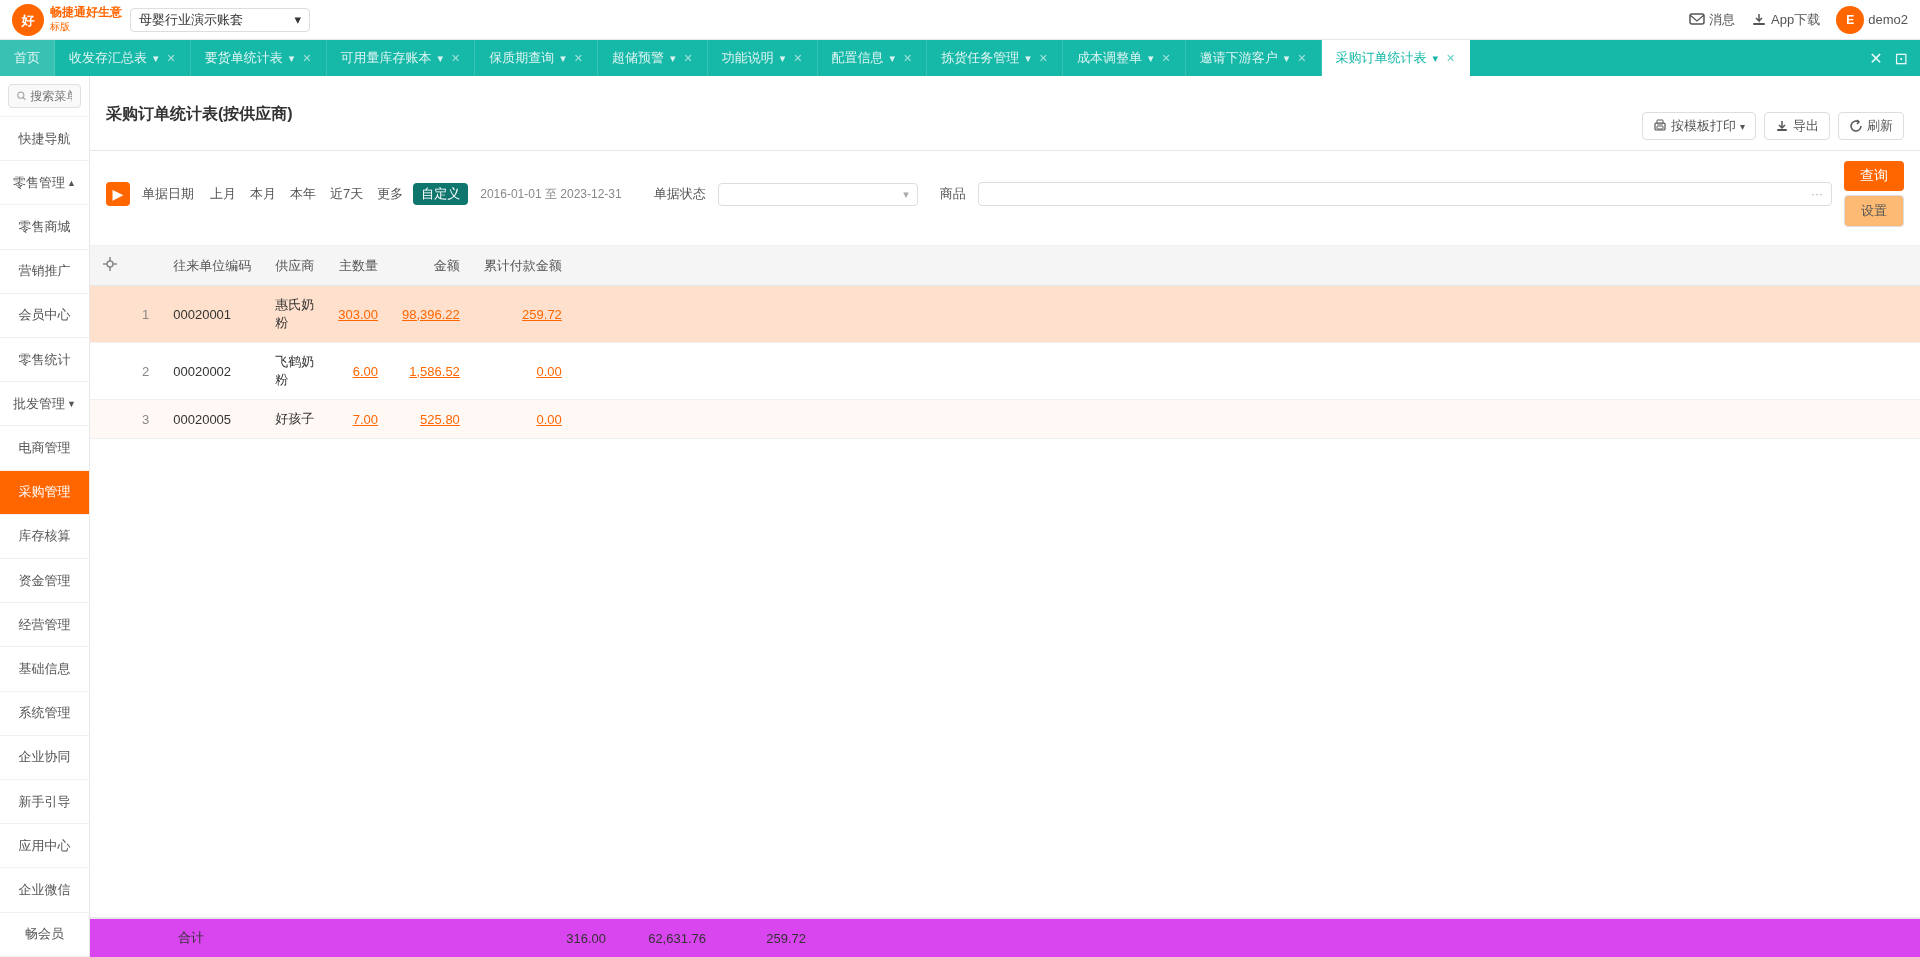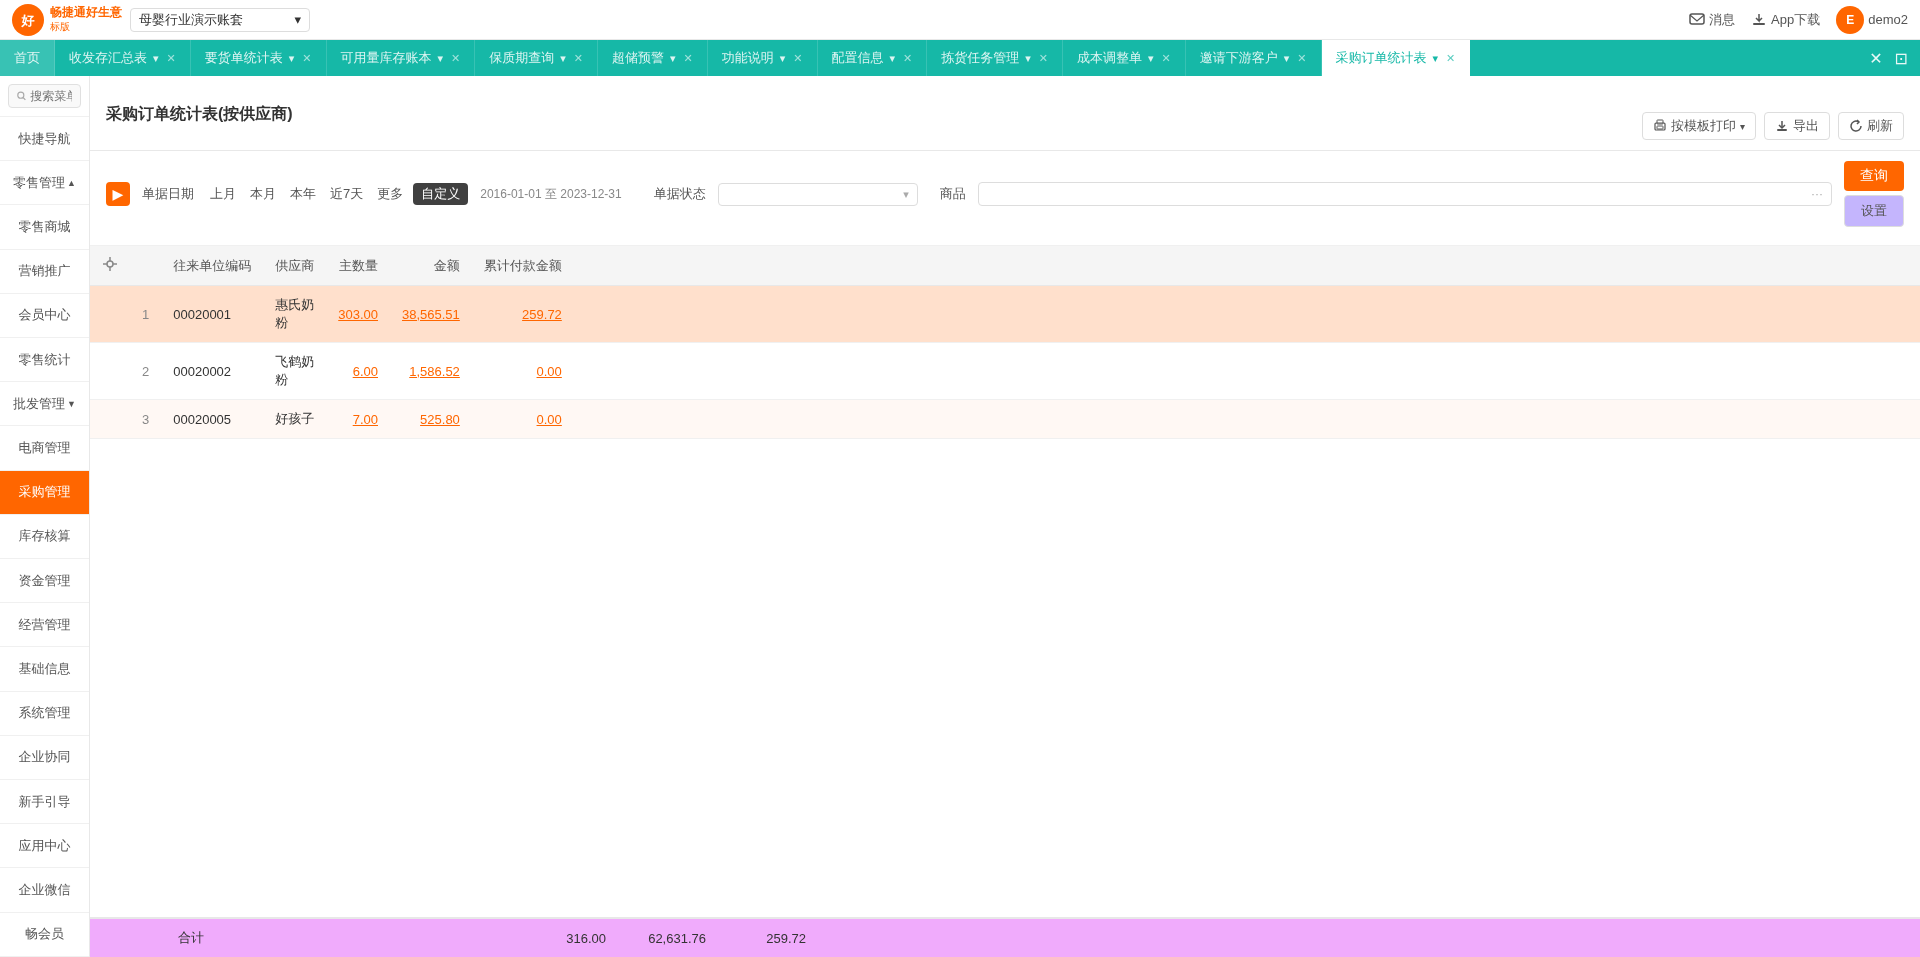--- a/index.html
+++ b/index.html
@@ -275,21 +275,21 @@
       align-items: center;
       gap: 6px;
     }
     .date-shortcut {
       color: #555;
       cursor: pointer;
       font-size: 13px;
       padding: 2px 4px;
     }
     .date-shortcut.custom {
-      background: #404040;
+      background: #0f766e;
       color: white;
       border-radius: 4px;
       padding: 2px 8px;
     }
     .date-range {
       color: #888;
       font-size: 12px;
     }
     .filter-select {
       border: 1px solid #ddd;
@@ -308,21 +308,21 @@
       background: #f60;
       color: white;
       border: none;
       border-radius: 4px;
       padding: 6px 16px;
       cursor: pointer;
       font-size: 14px;
       font-weight: 500;
     }
     .btn-settings {
-      background: #c4b5fd;
+      background: #fdba74;
       color: #555;
       border: 1px solid #ddd;
       border-radius: 4px;
       padding: 6px 12px;
       cursor: pointer;
       font-size: 13px;
     }
     .expand-more {
       display: flex;
       align-items: center;
@@ -373,21 +373,21 @@
       width: 36px;
       text-align: center;
     }
     .row-num {
       color: #888;
       text-align: center;
     }
 
     
     .table-footer {
-      background: #f0abfc;
+      background: #d946ef;
       border-top: 2px solid #e8e8e8;
       display: flex;
       align-items: center;
       padding: 10px 12px;
       font-size: 13px;
       color: #333;
       flex-shrink: 0;
     }
     .footer-label {
       font-weight: 500;
@@ -707,21 +707,21 @@
           </tr>
         </thead>
         <tbody id="table-body">
 
         <tr class="selected">
       <td class="settings-col"></td>
       <td class="row-num">1</td>
       <td>00020001</td>
       <td>惠氏奶粉</td>
       <td class="link">303.00</td>
-      <td class="link">38,565.51</td>
+      <td class="link">98,396.22</td>
       <td class="link">259.72</td>
       <td></td>
     </tr>
             <tr>
       <td class="settings-col"></td>
       <td class="row-num">2</td>
       <td>00020002</td>
       <td>飞鹤奶粉</td>
       <td class="link">6.00</td>
       <td class="link">1,586.52</td>

